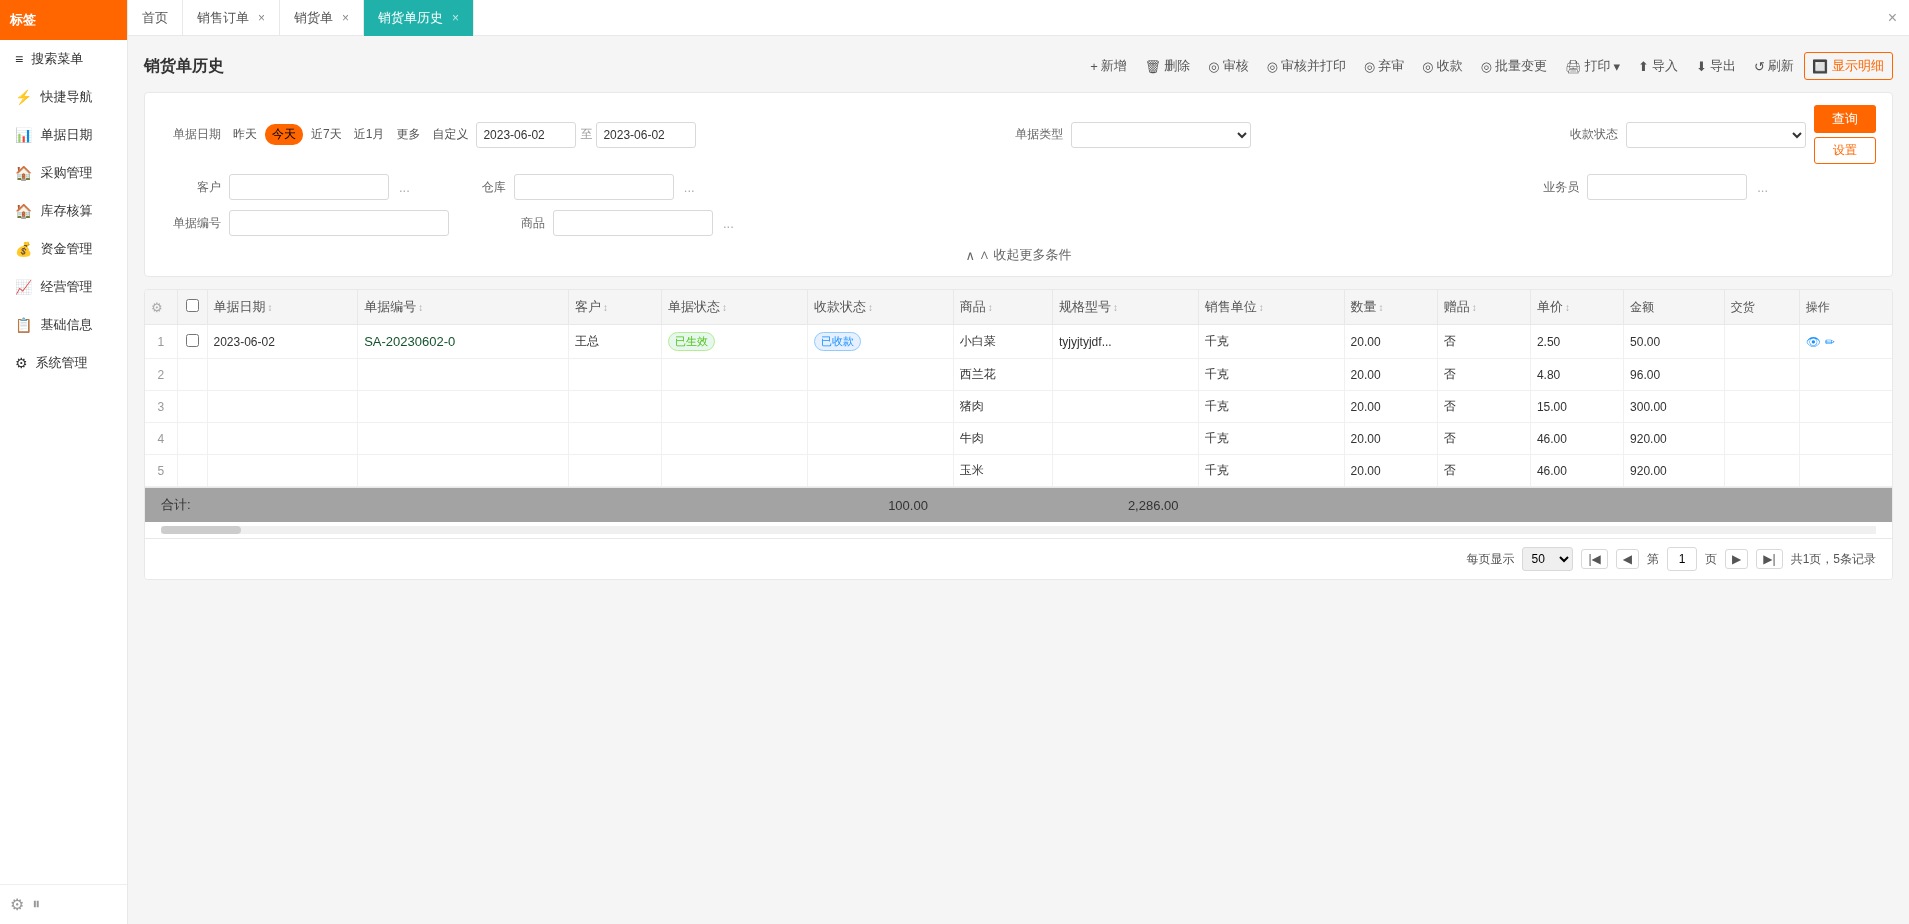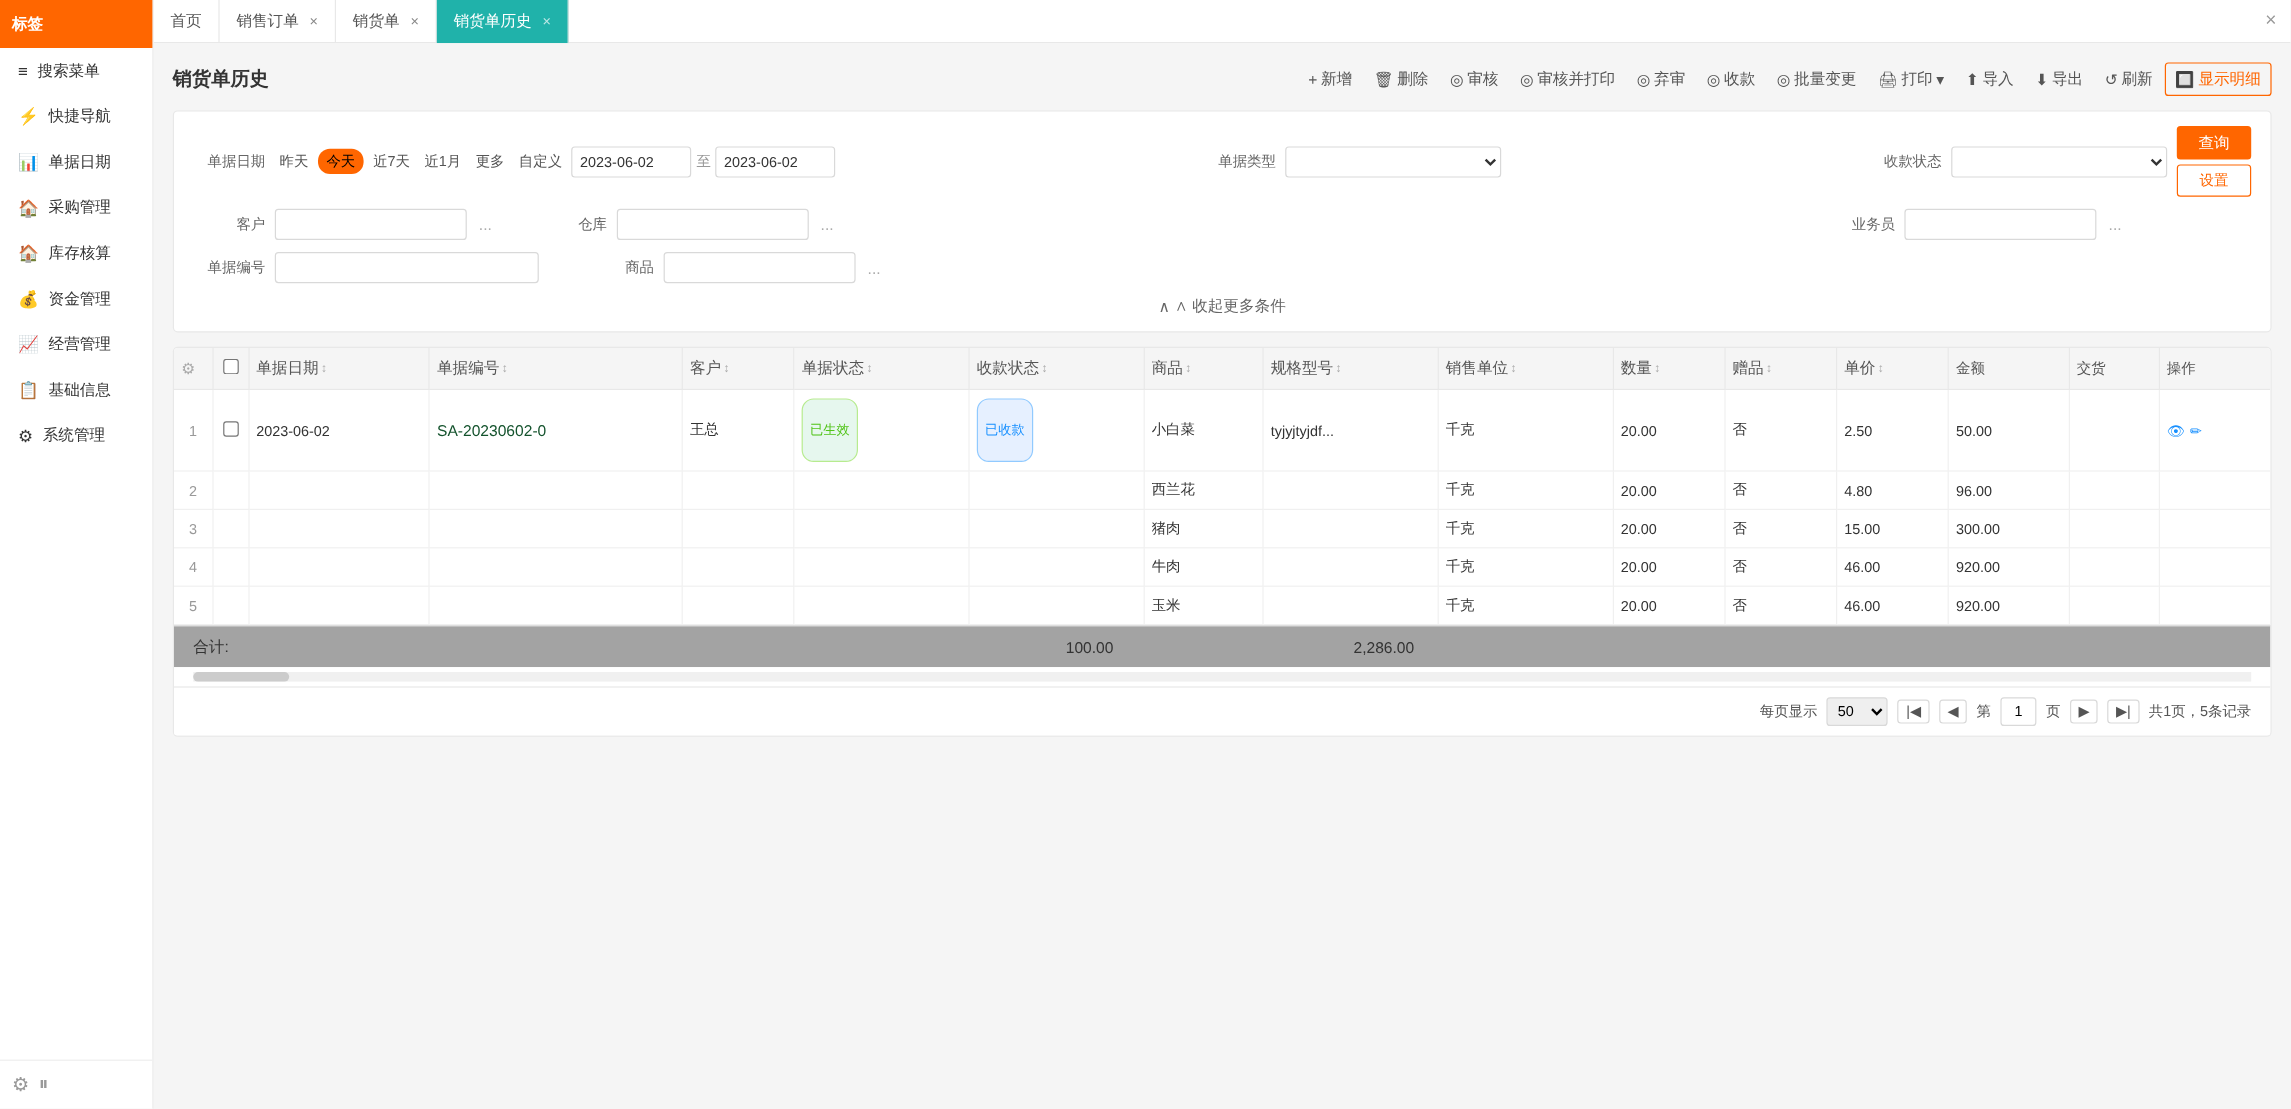--- a/index.html
+++ b/index.html
@@ -57,21 +57,21 @@
     
     .table-wrapper { background: #fff; border: 1px solid #e8e8e8; border-radius: 4px; overflow: hidden; }
     table { width: 100%; border-collapse: collapse; }
     thead tr { background: #f5f5f5; }
     th { padding: 8px 6px; text-align: left; font-weight: normal; color: #555; border-bottom: 1px solid #e8e8e8; border-right: 1px solid #e8e8e8; font-size: 12px; white-space: nowrap; }
     th:last-child { border-right: none; }
     td { padding: 7px 6px; border-bottom: 1px solid #f0f0f0; border-right: 1px solid #f0f0f0; font-size: 12px; color: #333; white-space: nowrap; }
     td:last-child { border-right: none; }
     .th-sort { display: flex; align-items: center; gap: 2px; cursor: pointer; }
     .sort-icon { color: #aaa; font-size: 10px; }
-    .badge { display: inline-block; padding: 18px 6px; border-radius: 10px; font-size: 11px; }
+    .badge { display: inline-block; padding: 1px 6px; border-radius: 10px; font-size: 11px; }
     .badge-green { background: #e6f7ee; color: #52c41a; border: 1px solid #b7eb8f; }
     .badge-blue { background: #e6f0ff; color: #1890ff; border: 1px solid #91caff; }
     .gear-icon { color: #aaa; cursor: pointer; }
     .action-link { color: #1890ff; cursor: pointer; margin-right: 4px; font-size: 12px; }
     .row-num { color: #999; font-size: 12px; text-align: center; }
     .checkbox-col { width: 30px; text-align: center; }
 
     
     .table-footer { display: flex; align-items: center; justify-content: space-between; background: #a3a3a3; padding: 8px 16px; border-top: 1px solid #e8e8e8; }
     .footer-total { font-size: 13px; color: #333; }

